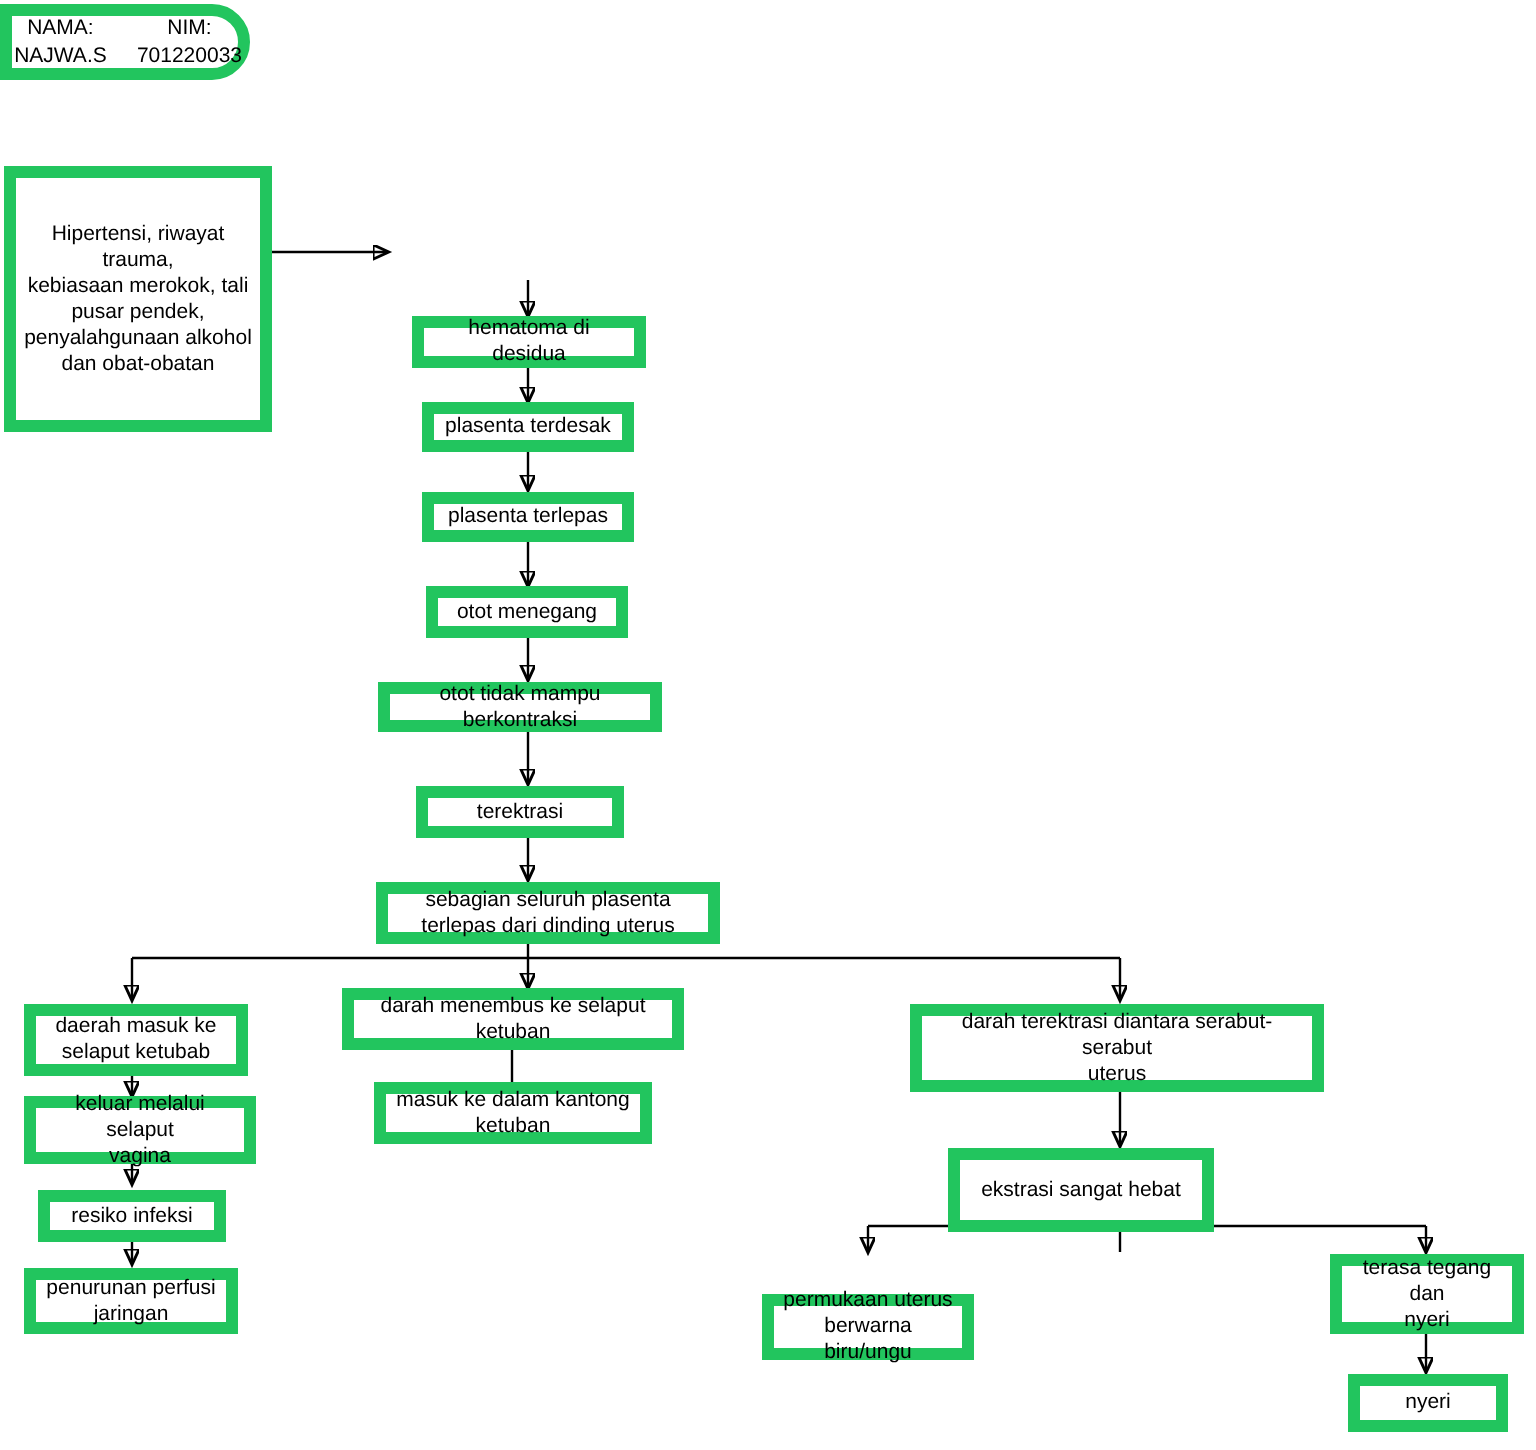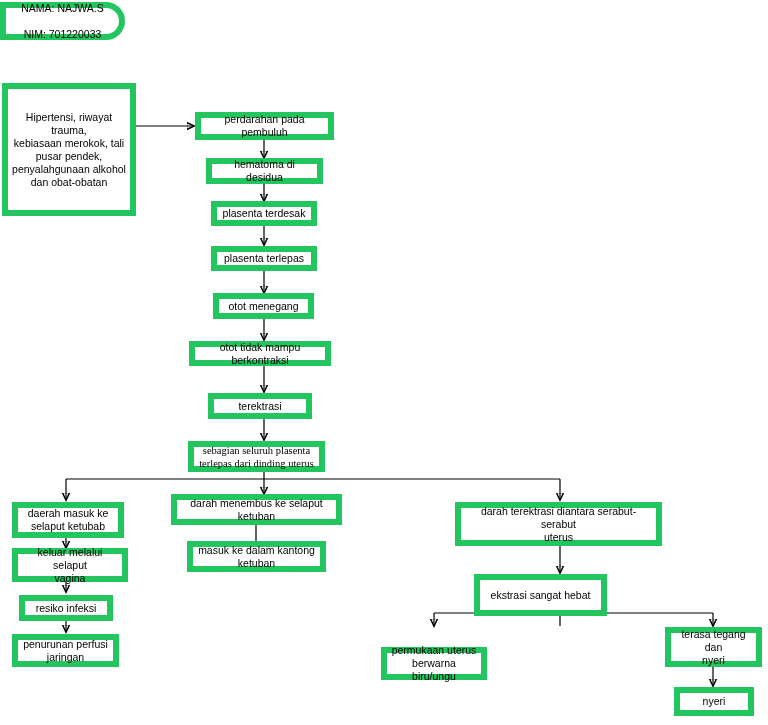--- a/index.html
+++ b/index.html
@@ -89,46 +89,45 @@
     <line x1="560" y1="546" x2="560" y2="573" marker-end="url(#arrow)"></line>
     <line x1="560" y1="601" x2="560" y2="613"></line>
     <line x1="434" y1="613" x2="713" y2="613"></line>
     <line x1="560" y1="613" x2="560" y2="626"></line>
     <line x1="434" y1="613" x2="434" y2="626" marker-end="url(#arrow)"></line>
     <line x1="713" y1="613" x2="713" y2="626" marker-end="url(#arrow)"></line>
     <line x1="713" y1="667" x2="713" y2="686" marker-end="url(#arrow)"></line>
   </svg>
 
   <div class="node header" style="left:0px; top:2px; width:125px; height:38px;"></div>
-  <div class="node header" style="left:0px; top:2px; width:125px; height:38px; border:none; background:transparent; flex-direction:column; gap:12px;">
+  <div class="node header" style="left:0px; top:2px; width:125px; height:38px; border:none; background:transparent; flex-direction:row; gap:12px;">
     <span>NAMA: NAJWA.S</span>
     <span>NIM: 701220033</span>
   </div>
 
   <div class="node tall" style="left:2px; top:83px; width:134px; height:133px;">Hipertensi, riwayat trauma,
 kebiasaan merokok, tali
 pusar pendek,
 penyalahgunaan alkohol
 dan obat-obatan</div>
 
-  <div class="node" style="left:195px; top:112px; width:139px; height:28px;">perdarahan pada pembuluh</div>
 
   <div class="node" style="left:206px; top:158px; width:117px; height:26px;">hematoma di desidua</div>
 
   <div class="node" style="left:211px; top:201px; width:106px; height:25px;">plasenta terdesak</div>
 
   <div class="node" style="left:211px; top:246px; width:106px; height:25px;">plasenta terlepas</div>
 
   <div class="node" style="left:213px; top:293px; width:101px; height:26px;">otot menegang</div>
 
   <div class="node" style="left:189px; top:341px; width:142px; height:25px;">otot tidak mampu berkontraksi</div>
 
   <div class="node" style="left:208px; top:393px; width:104px; height:26px;">terektrasi</div>
 
-  <div class="node" style="left:188px; top:441px; width:137px; height:31px;font-family:Liberation Serif, serif;">sebagian seluruh plasenta
+  <div class="node" style="left:188px; top:441px; width:172px; height:31px;">sebagian seluruh plasenta
 terlepas dari dinding uterus</div>
 
   <div class="node" style="left:12px; top:502px; width:112px; height:36px;">daerah masuk ke
 selaput ketubab</div>
 
   <div class="node" style="left:12px; top:548px; width:116px; height:34px;text-align:center;">keluar melalui selaput
 vagina</div>
 
   <div class="node" style="left:19px; top:595px; width:94px; height:26px;">resiko infeksi</div>
 

